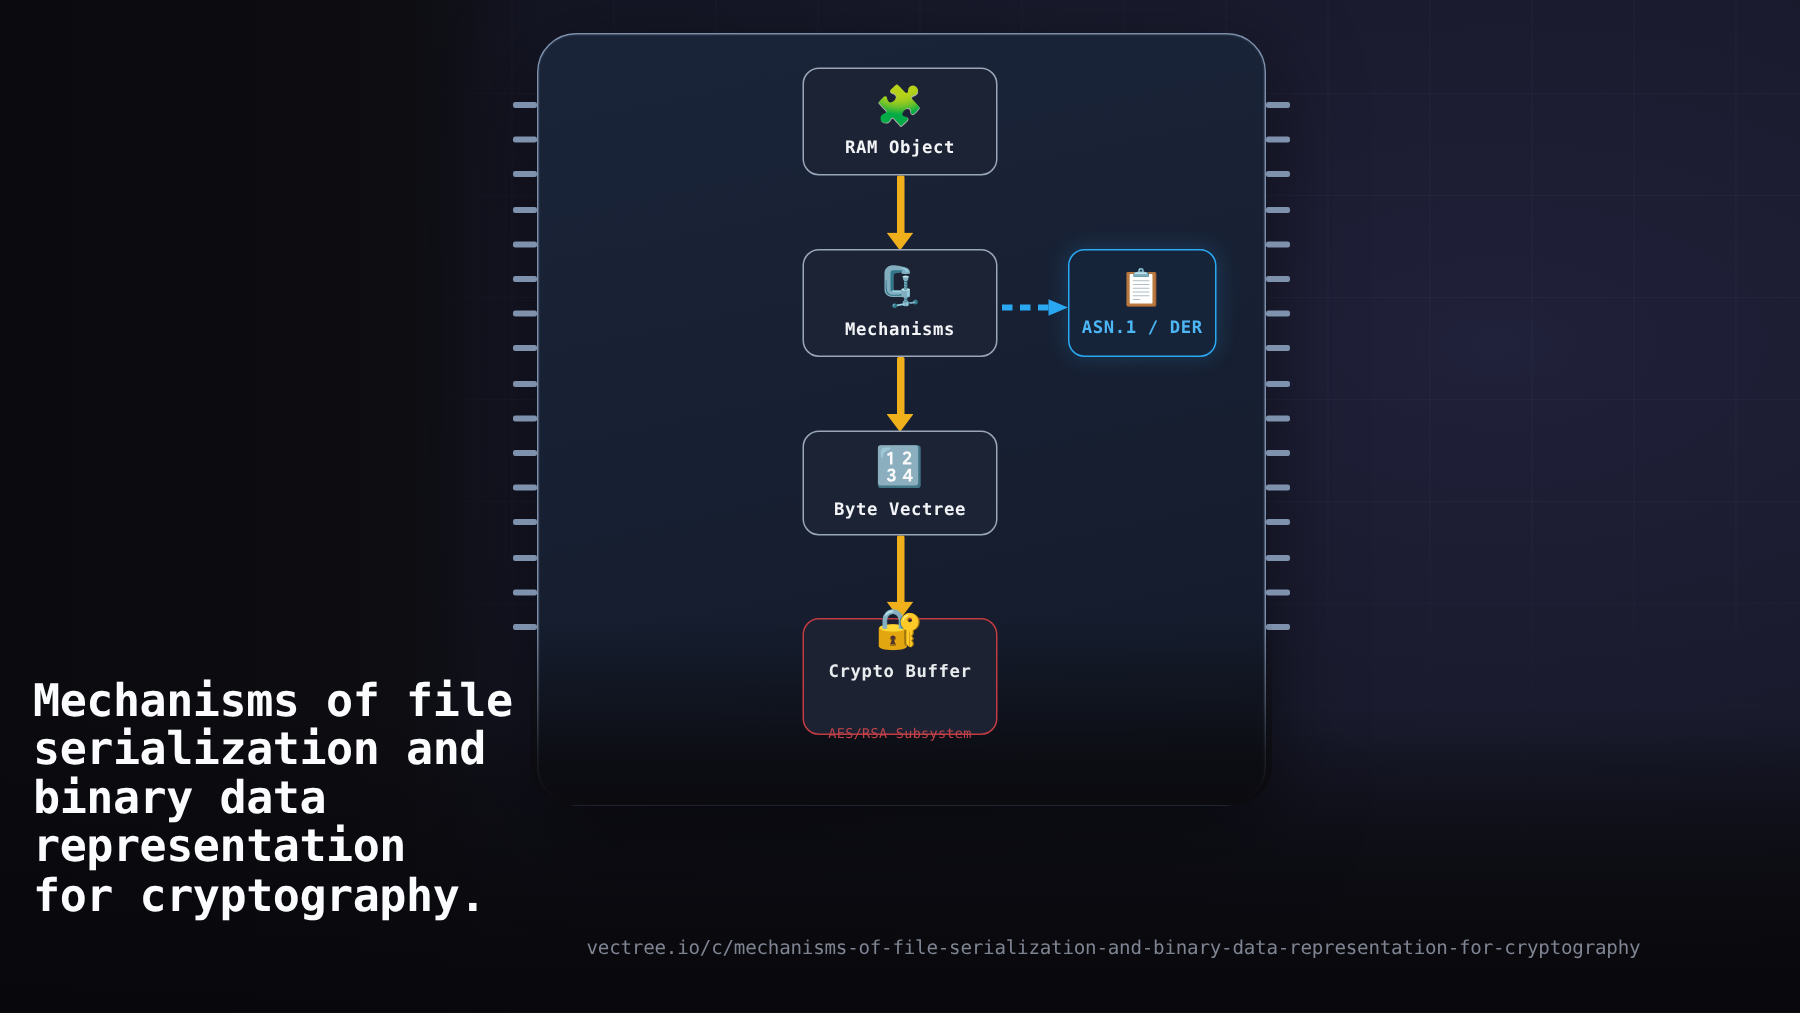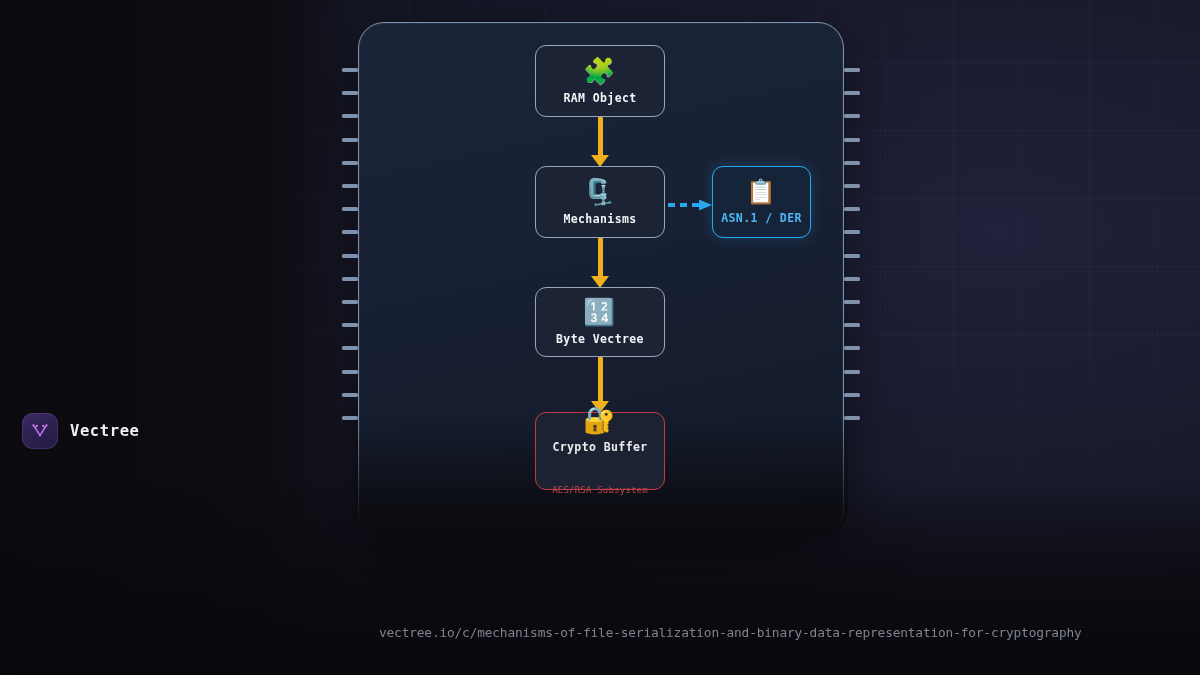--- a/index.html
+++ b/index.html
@@ -155,21 +155,21 @@
     color:#fbfcfd;
     font-size:30px;
     font-weight:700;
     line-height:1.08;
     letter-spacing:-.3px;
     white-space:pre-line;
     z-index:10;
   }
 
   #url {
-    position:absolute; left:379px; top:625px;
+    position:absolute; left:391px; top:625px;
     color:#7e8492;
     font-size:12.8px;
     letter-spacing:-.15px;
     white-space:nowrap;
     z-index:10;
   }
 </style>
 </head>
 <body>
 
@@ -260,38 +260,23 @@
     <span class="emoji" style="font-size:26px;">🔐</span>
     <span class="nlabel">Crypto Buffer</span>
     <span class="nsub">AES/RSA Subsystem</span>
   </div>
 
   <div class="node" id="node-asn">
     <span class="emoji" style="font-size:24px;">📋</span>
     <span class="nlabel">ASN.1 / DER</span>
   </div>
 
-  <div id="brand">
-    <div id="logo-mark">
-      <svg width="22" height="22" viewBox="0 0 24 24">
-        <g stroke="#c36ef0" stroke-width="1.7" stroke-linecap="round" fill="none">
-          <path d="M6.6 8.2 L12 17 L17.4 8.2"></path>
-          <path d="M6.6 8.2 L4.9 5.9"></path>
-          <path d="M6.6 8.2 L8.6 6.3"></path>
-          <path d="M17.4 8.2 L19.1 5.9"></path>
-          <path d="M17.4 8.2 L15.4 6.3"></path>
-        </g>
-        <g fill="#d98bf7">
-          <circle cx="4.8" cy="5.6" r="1.05"></circle>
-          <circle cx="8.8" cy="6.0" r=".95"></circle>
-          <circle cx="19.2" cy="5.6" r="1.05"></circle>
-          <circle cx="15.2" cy="6.0" r=".95"></circle>
-        </g>
-      </svg>
-    </div>
-    <div id="brand-name">Vectree</div>
-  </div>
-
+
+  <div id="headline">Mechanisms of file
+serialization and
+binary data
+representation
+for cryptography.</div>
 
   <div id="url">vectree.io/c/mechanisms-of-file-serialization-and-binary-data-representation-for-cryptography</div>
 
   <div class="bg-vignette"></div>
 </div>
 
 </body></html>

